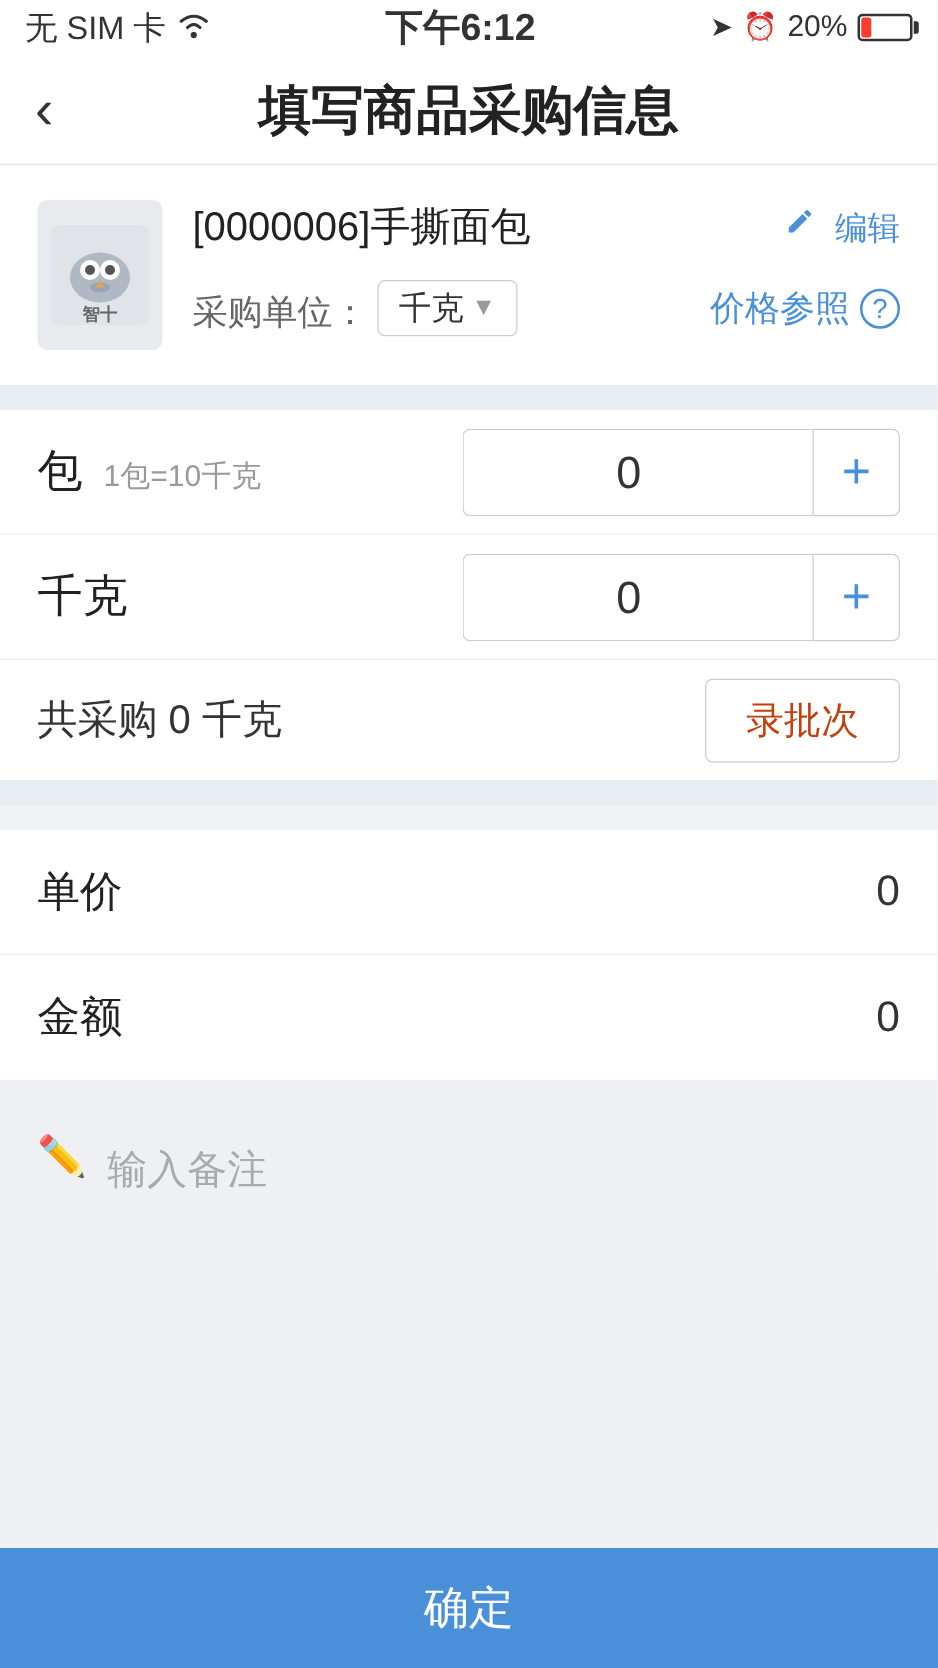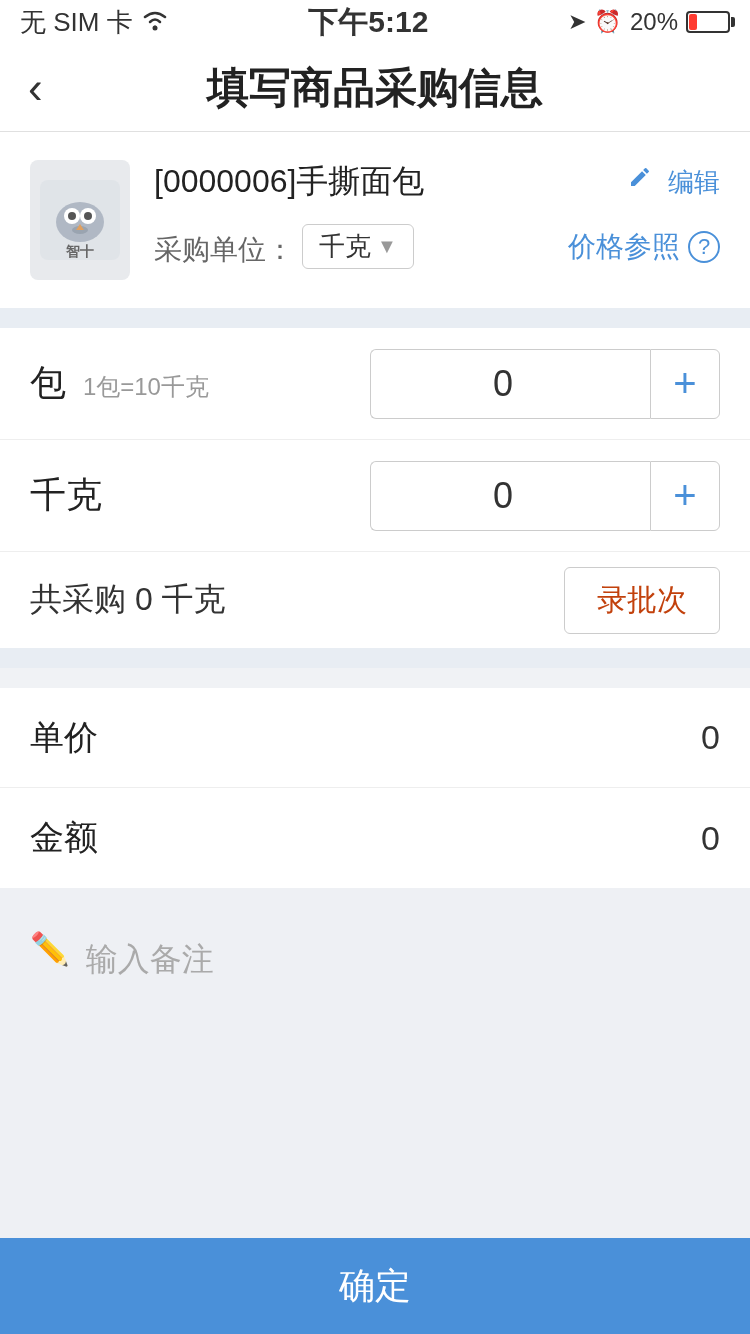--- a/index.html
+++ b/index.html
@@ -192,21 +192,21 @@
 
     
     .input-section {
       background: #fff;
     }
     .input-row {
       display: flex;
       align-items: center;
       justify-content: space-between;
       padding: 0 30px;
-      height: 112px;
+      height: 100px;
       border-bottom: 1px solid #eee;
     }
     .input-row-label {
       font-size: 36px;
       color: #222;
     }
     .input-row-sublabel {
       font-size: 24px;
       color: #999;
       margin-left: 8px;
@@ -343,21 +343,21 @@
       <span>无 SIM 卡</span>
       <span>
         <svg width="28" height="22" viewBox="0 0 28 22">
           <path d="M14 18 L14 18" stroke="#333" stroke-width="3" stroke-linecap="round"></path>
           <path d="M9 13 Q14 8 19 13" stroke="#333" stroke-width="2.5" fill="none" stroke-linecap="round"></path>
           <path d="M4 8 Q14 0 24 8" stroke="#333" stroke-width="2.5" fill="none" stroke-linecap="round"></path>
           <circle cx="14" cy="19" r="2.5" fill="#333"></circle>
         </svg>
       </span>
     </div>
-    <div class="status-center">下午5:12</div>
+    <div class="status-center">下午6:12</div>
     <div class="status-right">
       <span style="font-size:22px;">➤</span>
       <span style="font-size:22px;">⏰</span>
       <span>20%</span>
       <span class="battery-icon">
         <span class="battery-fill"></span>
       </span>
     </div>
   </div>
 

